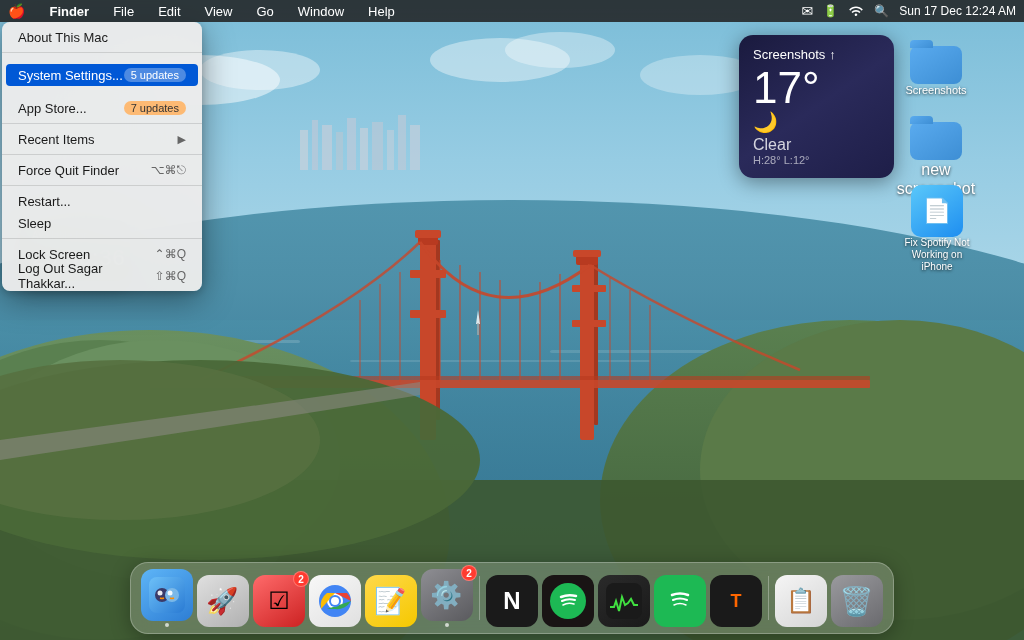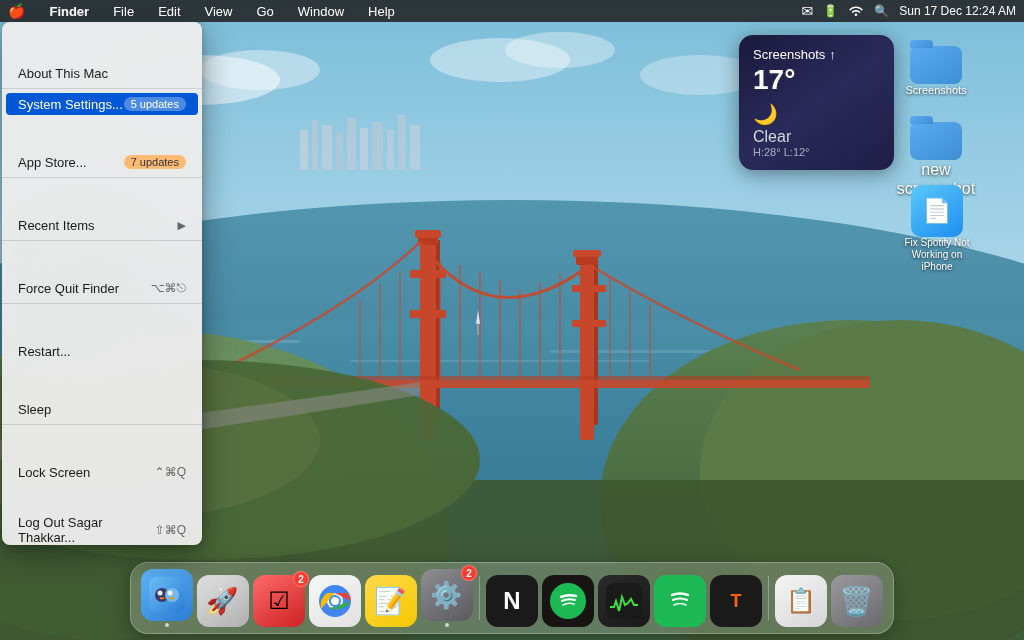--- a/index.html
+++ b/index.html
@@ -115,28 +115,27 @@
 
     .menu-item {
       padding: 4px 16px;
       color: #1a1a1a;
       cursor: pointer;
       display: flex;
       align-items: center;
       justify-content: space-between;
       height: 22px;
       font-size: 13px;
-      margin-top: 36px;
     }
 
     .menu-item.highlighted {
       background: #0058d6;
       color: white;
       border-radius: 4px;
-      margin: 4px 4px;
+      margin: 11px 4px;
       padding: 4px 12px;
     }
 
     .menu-item.highlighted .badge {
       background: rgba(255,255,255,0.3);
       color: white;
     }
 
     .badge {
       background: #fdba74;
@@ -183,24 +182,23 @@
     .weather-city {
       font-size: 13px;
       font-weight: 500;
       margin-bottom: 4px;
       display: flex;
       align-items: center;
       gap: 4px;
     }
 
     .weather-temp {
-      font-size: 28px;
-      font-weight: 700;
+      font-size: 44px;
+      font-weight: 400;
       line-height: 1;
-      margin-bottom: 8px;
     }
 
     .weather-icon {
       font-size: 20px;
       margin-bottom: 2px;
     }
 
     .weather-condition {
       font-size: 16px;
       color: rgba(255,255,255,0.8);

